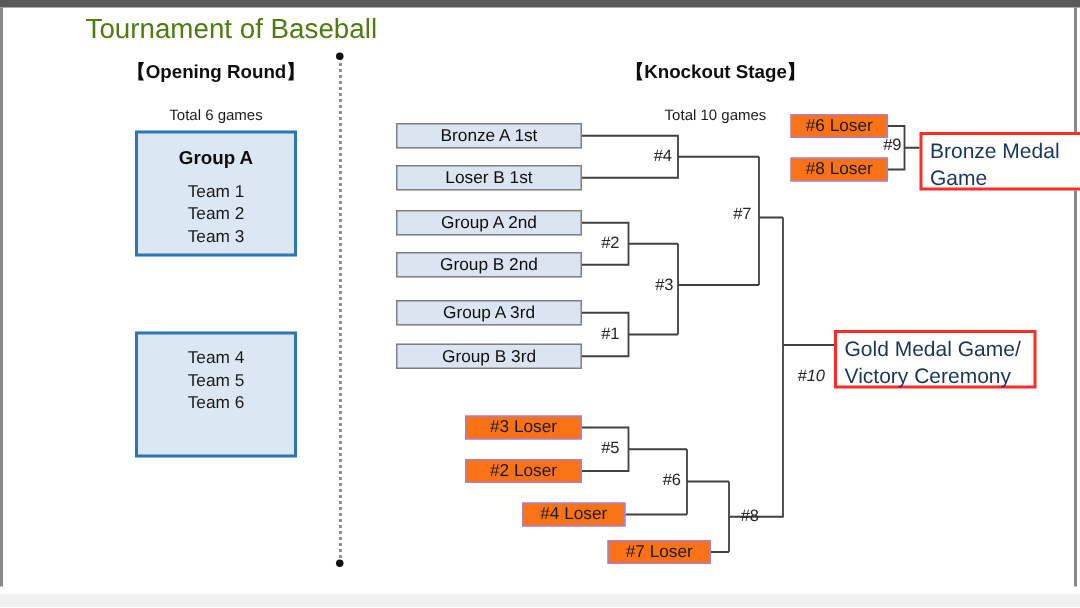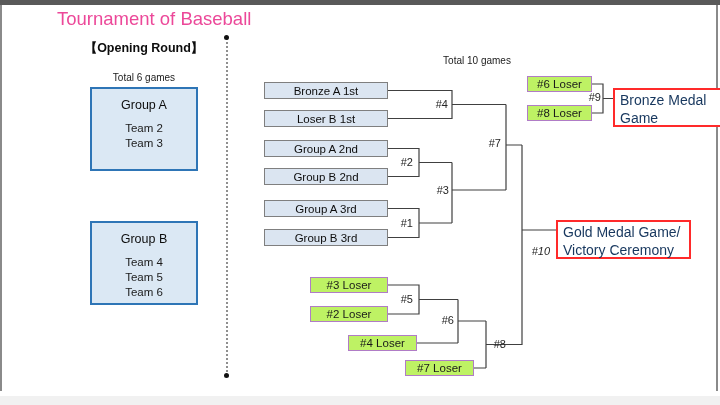--- a/index.html
+++ b/index.html
@@ -9,44 +9,44 @@
     font-family:"Liberation Sans","DejaVu Sans",sans-serif;
     -webkit-font-smoothing:antialiased;
   }
   .abs{position:absolute;}
   
   .top-bar{left:0;top:0;width:720px;height:5px;background:#595959;}
   .left-border{left:0;top:5px;width:2px;height:386px;background:#8a8a8a;}
   .right-border{left:716px;top:5px;width:2px;height:386px;background:#8a8a8a;}
   .bottom-bar{left:0;top:396px;width:720px;height:9px;background:#f1f1f1;}
   
-  .main-title{left:57px;top:8px;font-size:18.5px;color:#ec4899;white-space:nowrap;}
+  .main-title{left:57px;top:8px;font-size:18.5px;color:#4d7c0f;white-space:nowrap;}
   
   .sec-head{width:170px;text-align:center;}
   .sec-head .h1{font-size:12.5px;font-weight:bold;color:#0d0d0d;white-space:nowrap;}
   .sec-head .h2{font-size:10px;color:#1a1a1a;margin-top:15px;}
   
   .divider{left:226px;top:38px;height:338px;width:0;border-left:2px dotted #8f8f8f;}
   .dot{width:5px;height:5px;border-radius:50%;background:#111;}
   
   .group-box{
     width:108px;height:84px;background:#dbe8f4;border:2px solid #2e75b6;
     box-sizing:border-box;text-align:center;
   }
-  .group-box .gname{font-size:12.5px;font-weight:normal;color:#0d0d0d;margin-top:9px;}
+  .group-box .gname{font-size:12.5px;font-weight:bold;color:#0d0d0d;margin-top:9px;}
   .group-box .team{font-size:11.5px;color:#1a1a1a;line-height:1.3;}
   .group-box .teams{margin-top:9px;}
   
   .slot{
     width:124px;height:17px;background:#dbe5f1;border:1px solid #7f7f7f;
     box-sizing:border-box;display:flex;align-items:center;justify-content:center;
     font-size:11.5px;color:#0d0d0d;white-space:nowrap;
   }
   .loser{
-    height:16px;background:#bef264;border:1px solid #b07cc6;
+    height:16px;background:#f97316;border:1px solid #b07cc6;
     box-sizing:border-box;display:flex;align-items:center;justify-content:center;
     font-size:11.5px;color:#1a1a1a;white-space:nowrap;
   }
   .game-label{font-size:11px;color:#262626;text-align:right;width:20px;white-space:nowrap;}
   .result-box{
     background:#ffffff;border:2px solid #ff2a2a;box-sizing:border-box;
     color:#17375e;font-size:14px;line-height:1.3;padding:1px 5px;white-space:nowrap;
   }
   svg.lines{left:0;top:0;pointer-events:none;}
 </style>
@@ -65,35 +65,36 @@
 <div class="abs dot" style="left:224px;top:373px;"></div>
 
 <div class="abs sec-head" style="left:59px;top:40px;">
   <div class="h1">【Opening Round】</div>
   <div class="h2">Total 6 games</div>
 </div>
 
 <div class="abs group-box" style="left:90px;top:87px;">
   <div class="gname">Group A</div>
   <div class="teams">
+    <div class="team">Team 1</div>
     <div class="team">Team 2</div>
     <div class="team">Team 3</div>
   </div>
 </div>
 
 <div class="abs group-box" style="left:90px;top:221px;">
-  <div class="gname">Group B</div>
   <div class="teams">
     <div class="team">Team 4</div>
     <div class="team">Team 5</div>
     <div class="team">Team 6</div>
   </div>
 </div>
 
 <div class="abs sec-head" style="left:392px;top:40px;">
+  <div class="h1">【Knockout Stage】</div>
   <div class="h2">Total 10 games</div>
 </div>
 
 <svg class="abs lines" width="720" height="405" viewBox="0 0 720 405">
   <path d="M388 90.5 H452 V118.5 H388 M452 104.5 H506
            M388 148.5 H419 V176.5 H388 M419 162.5 H452
            M388 208.5 H419 V237.5 H388 M419 223 H452
            M452 162.5 V223 M452 190 H506
            M506 104.5 V190 M506 145 H522
            M522 145 V345 M522 230 H556

